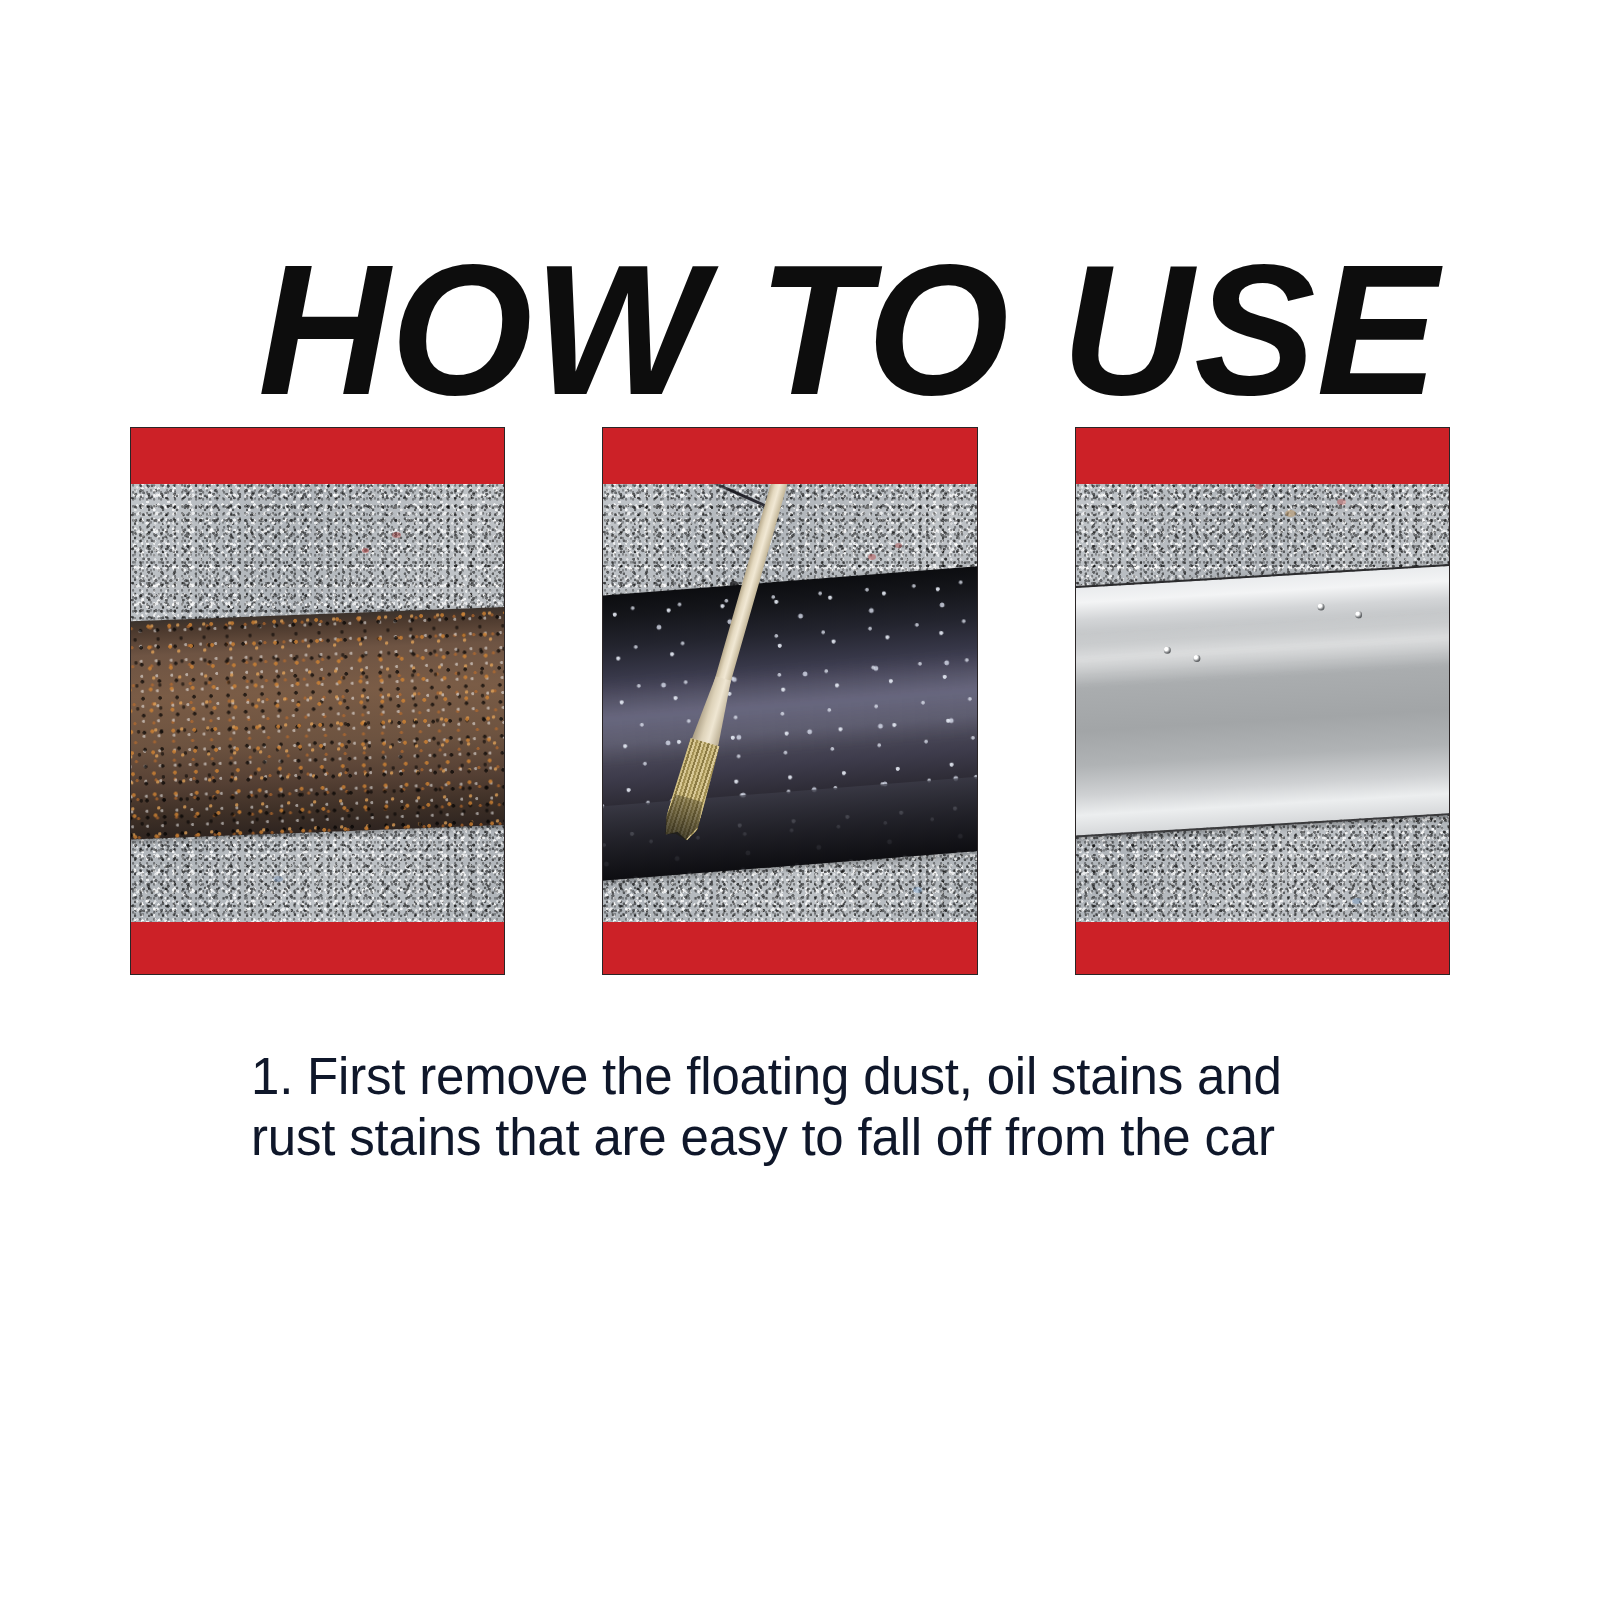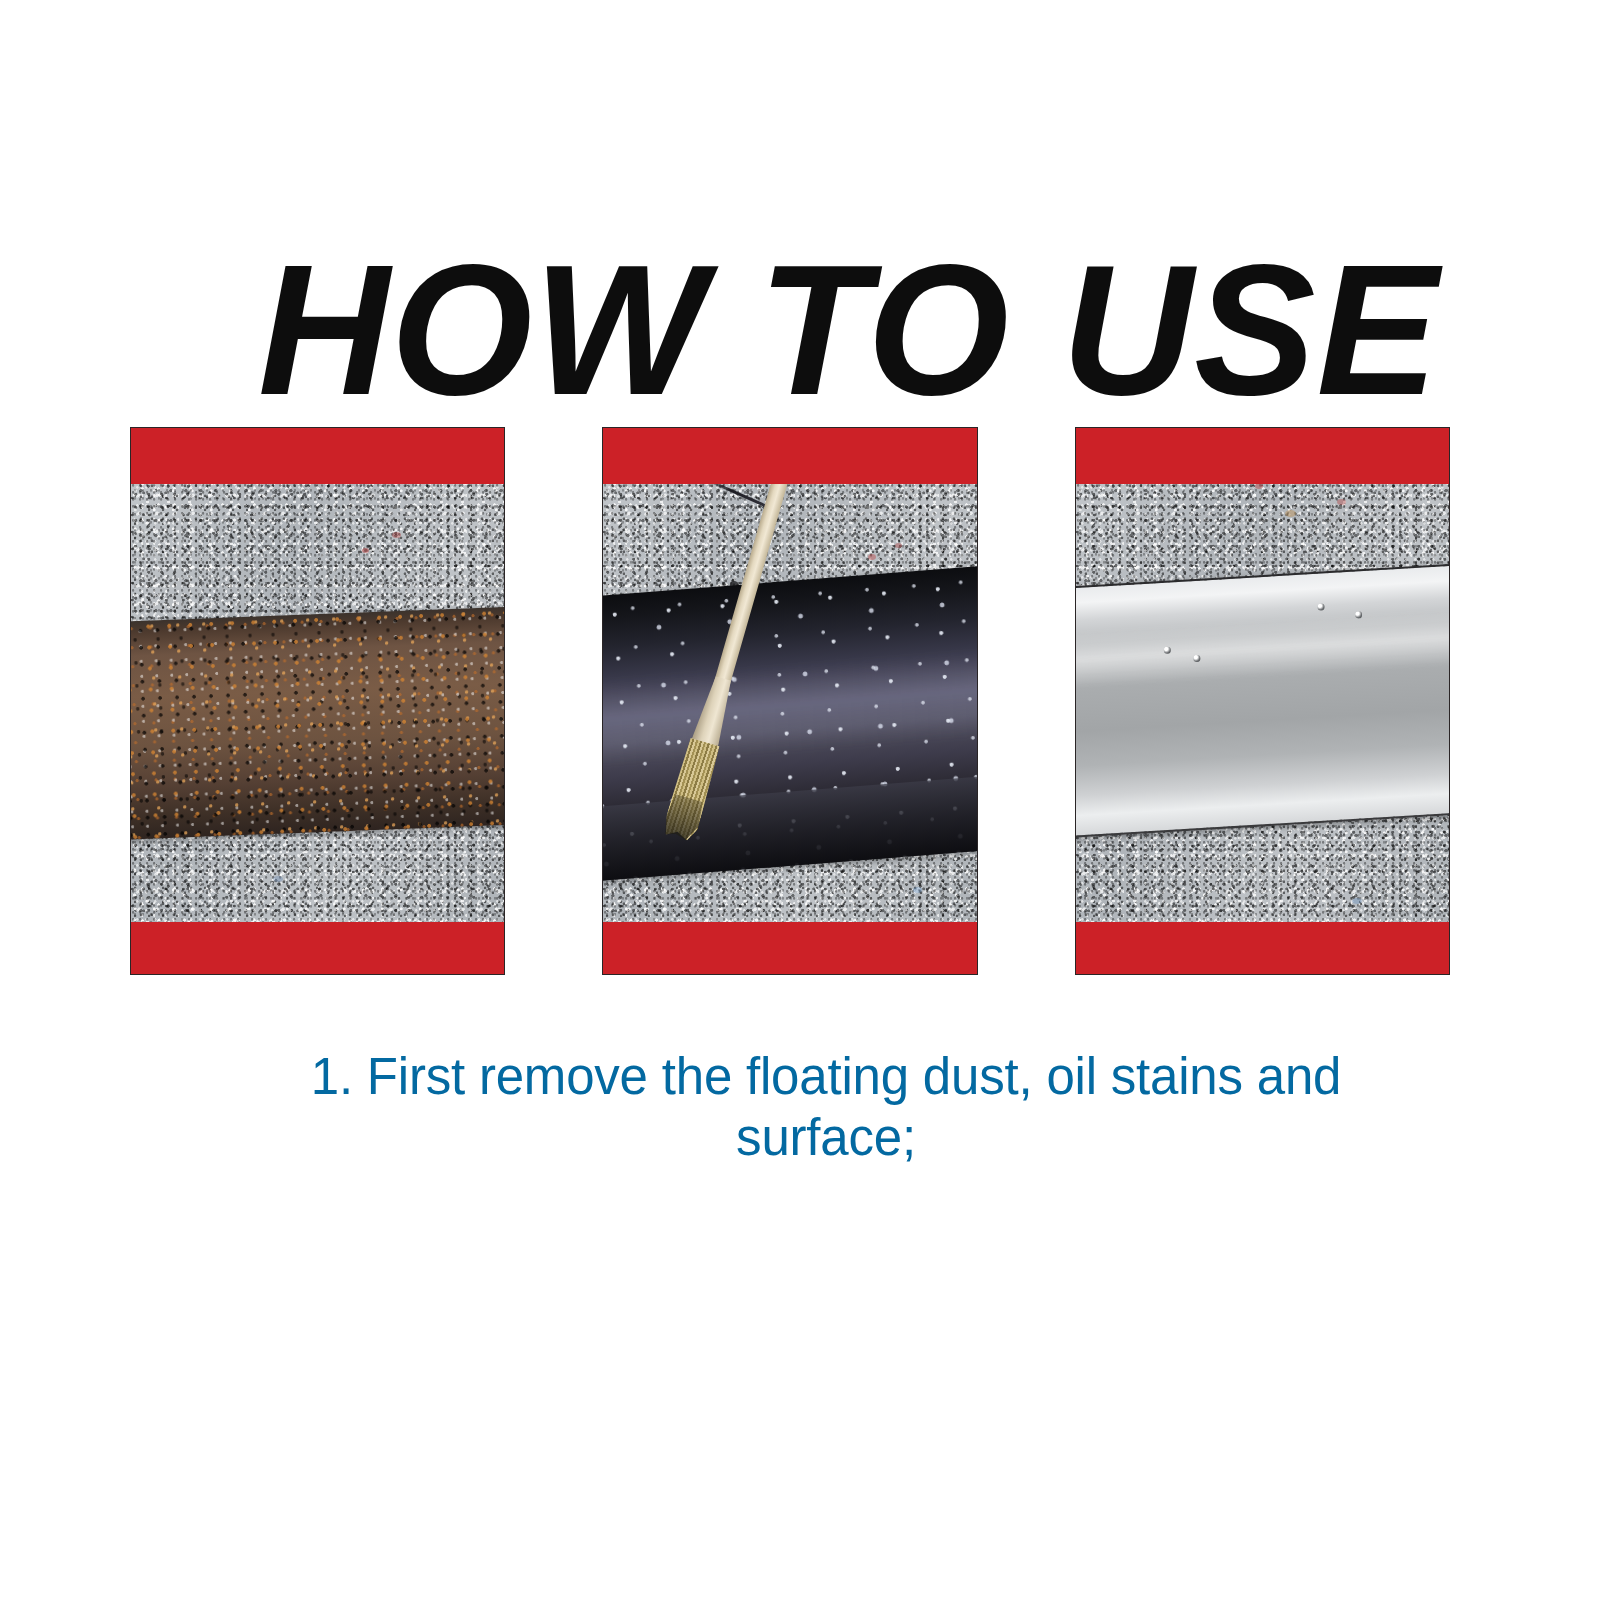--- a/index.html
+++ b/index.html
@@ -279,24 +279,23 @@
   
   #instructions {
     position: absolute;
     left: 251px;
     top: 1046px;
     width: 1150px;
     font-family: "Liberation Sans Narrow", "Liberation Sans", sans-serif;
     font-size: 51px;
     line-height: 61px;
     font-weight: 400;
-    color: #0369a1;
+    color: #0f172a;
     letter-spacing: -0.2px;
     white-space: nowrap;
-    text-align: center;
   }
   #instructions .line { display: block; }
 </style>
 </head>
 <body>
 
 <h1 id="page-title">HOW TO USE</h1>
 
 <div id="panel-strip">
 
@@ -359,14 +358,14 @@
 
     <div class="band top"></div>
     <div class="band bottom"></div>
 
   </figure>
 
 </div>
 
 <div id="instructions">
   <span class="line">1. First remove the floating dust, oil stains and</span>
-  <span class="line">surface;</span>
+  <span class="line">rust stains that are easy to fall off from the car</span>
 </div>
 
 </body></html>

